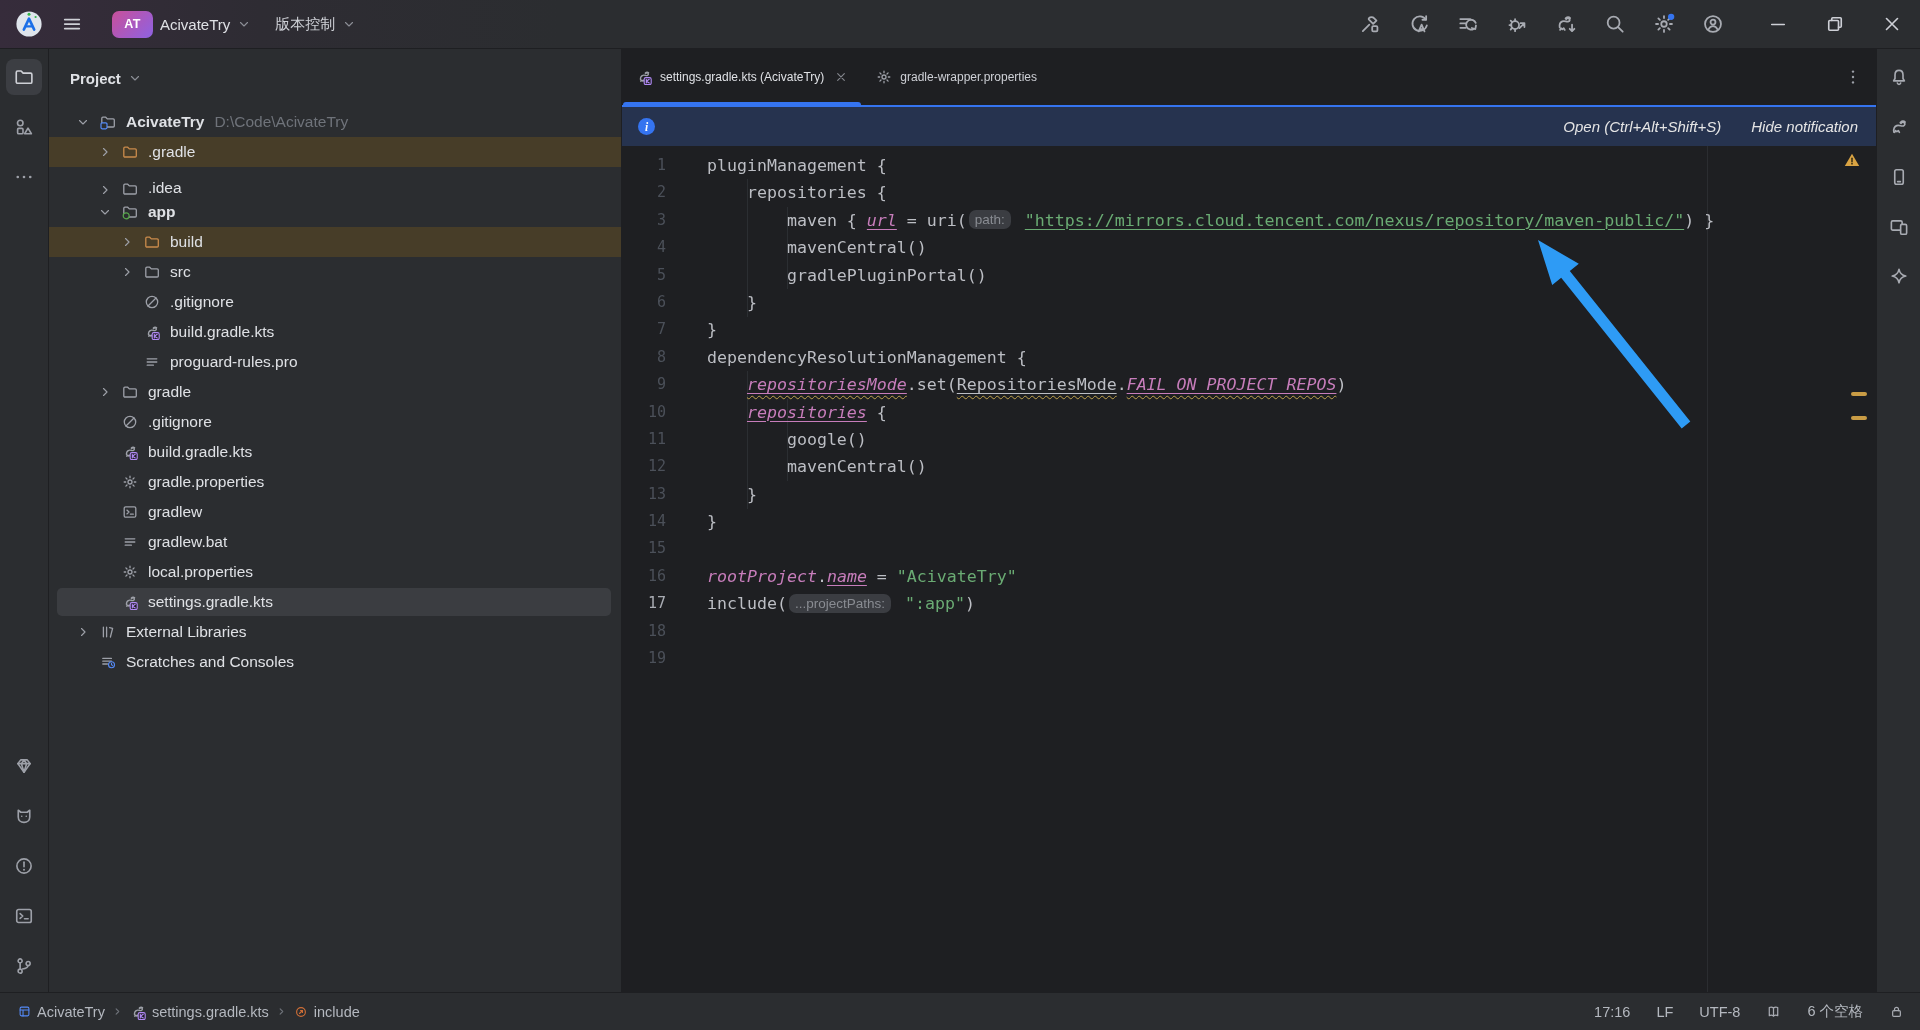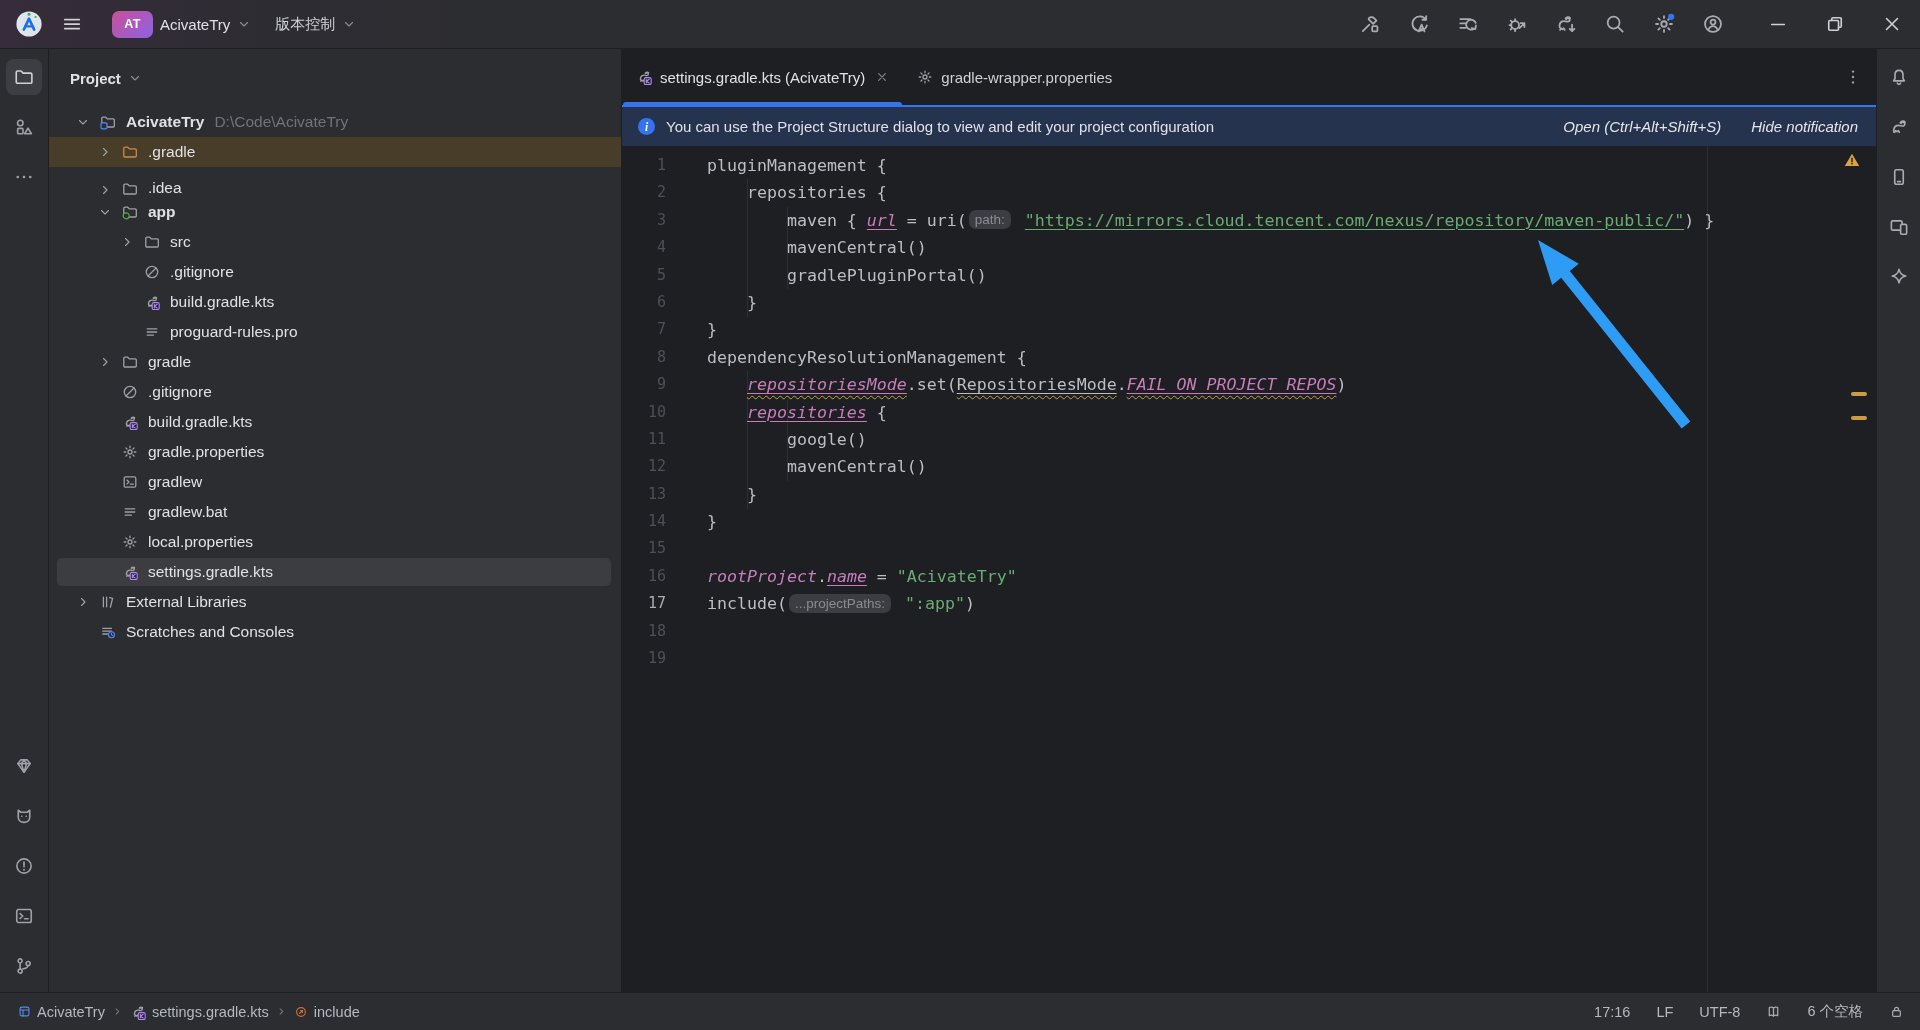--- a/index.html
+++ b/index.html
@@ -44,21 +44,21 @@
   .trow .lbl.b{font-weight:bold;}
   .trow .fpath{margin-left:10px;color:#6F737A;white-space:nowrap;position:relative;}
   .trow.bg-brown{background:#473D28;}
   .trow.bg-sel::before{content:"";position:absolute;left:8px;right:10px;top:1px;bottom:1px;
     background:#3B3D41;border-radius:5px;}
   .trow>*{position:relative;}
 
   
   .tabbar{position:absolute;left:622px;top:49px;right:44px;height:56px;background:#1E1F22;
     display:flex;align-items:stretch;}
-  .tab{display:flex;align-items:center;gap:8px;padding:15px 14px;font-size:15px;color:#CED0D6;position:relative;}
+  .tab{display:flex;align-items:center;gap:8px;padding:15px 14px;font-size:12px;color:#CED0D6;position:relative;}
   .tab.active{color:#DFE1E5;}
   .tab.active::after{content:"";position:absolute;left:1px;right:1px;bottom:0;height:3px;background:#3574F0;border-radius:3px 3px 0 0;}
   .tab .cls{margin-left:2px;opacity:.8;}
   .tab-more{margin-left:auto;display:flex;align-items:center;padding-right:14px;}
 
   .banner{position:absolute;left:622px;top:105px;right:44px;height:41px;background:#26334F;
     border-top:2px solid #3574F0;box-sizing:border-box;display:flex;align-items:center;
     padding:0 18px 0 16px;gap:11px;font-size:15px;color:#DFE1E5;}
   .info-dot{width:17px;height:17px;border-radius:50%;background:#3574F0;color:#fff;display:flex;
     align-items:center;justify-content:center;font-size:11.5px;font-style:italic;font-weight:bold;
@@ -406,20 +406,33 @@
             </svg>
           </span>
           <span class="ficon">
             <svg width="16" height="16" viewBox="0 0 16 16" fill="none" stroke="#9DA0A8" stroke-width="1.3" stroke-linecap="round" stroke-linejoin="round">
               <path d="M1.8 4.3c0-.6.5-1.1 1.1-1.1h2.8l1.6 1.7h5.9c.6 0 1.1.5 1.1 1.1v5.9c0 .6-.5 1.1-1.1 1.1H2.9c-.6 0-1.1-.5-1.1-1.1z"></path>
               <circle cx="4.2" cy="11.8" r="3" fill="#2B2D30" stroke="#57A64A" stroke-width="1.2"></circle>
             </svg>
           </span>
           <span class="lbl b">app</span>
         </div>
+        <div class="trow bg-brown" style="padding-left: 69px;">
+          <span class="slot">
+            <svg width="14" height="14" viewBox="0 0 16 16" fill="none" stroke="#9DA0A8" stroke-width="1.3" stroke-linecap="round" stroke-linejoin="round">
+              <path d="M6.3 4l4 4-4 4"></path>
+            </svg>
+          </span>
+          <span class="ficon">
+            <svg width="16" height="16" viewBox="0 0 16 16" fill="none" stroke="#C98A4B" stroke-width="1.3" stroke-linecap="round" stroke-linejoin="round">
+              <path d="M1.8 4.3c0-.6.5-1.1 1.1-1.1h2.8l1.6 1.7h5.9c.6 0 1.1.5 1.1 1.1v5.9c0 .6-.5 1.1-1.1 1.1H2.9c-.6 0-1.1-.5-1.1-1.1z"></path>
+            </svg>
+          </span>
+          <span class="lbl">build</span>
+        </div>
         <div class="trow" style="padding-left: 69px;">
           <span class="slot">
             <svg width="14" height="14" viewBox="0 0 16 16" fill="none" stroke="#9DA0A8" stroke-width="1.3" stroke-linecap="round" stroke-linejoin="round">
               <path d="M6.3 4l4 4-4 4"></path>
             </svg>
           </span>
           <span class="ficon">
             <svg width="16" height="16" viewBox="0 0 16 16" fill="none" stroke="#9DA0A8" stroke-width="1.3" stroke-linecap="round" stroke-linejoin="round">
               <path d="M1.8 4.3c0-.6.5-1.1 1.1-1.1h2.8l1.6 1.7h5.9c.6 0 1.1.5 1.1 1.1v5.9c0 .6-.5 1.1-1.1 1.1H2.9c-.6 0-1.1-.5-1.1-1.1z"></path>
             </svg>
@@ -604,21 +617,20 @@
             <circle cx="8" cy="3.2" r="1.05" fill="#9DA0A8" stroke="none"></circle>
             <circle cx="8" cy="8" r="1.05" fill="#9DA0A8" stroke="none"></circle>
             <circle cx="8" cy="12.8" r="1.05" fill="#9DA0A8" stroke="none"></circle>
           </svg>
         </span>
     </div>
   </div>
 
   <div class="banner">
     <span class="info-dot">i</span>
-    <span>You can use the Project Structure dialog to view and edit your project configuration</span>
     <div class="banner-links">
       <span class="blink">Open (Ctrl+Alt+Shift+S)</span>
       <span class="blink">Hide notification</span>
     </div>
   </div>
 
   <div class="codewrap">
     <div class="iguide" style="left:125px;top:33px;height:138px;"></div>
     <div class="iguide" style="left:165px;top:61px;height:82px;"></div>
     <div class="iguide" style="left:125px;top:225px;height:138px;"></div>

